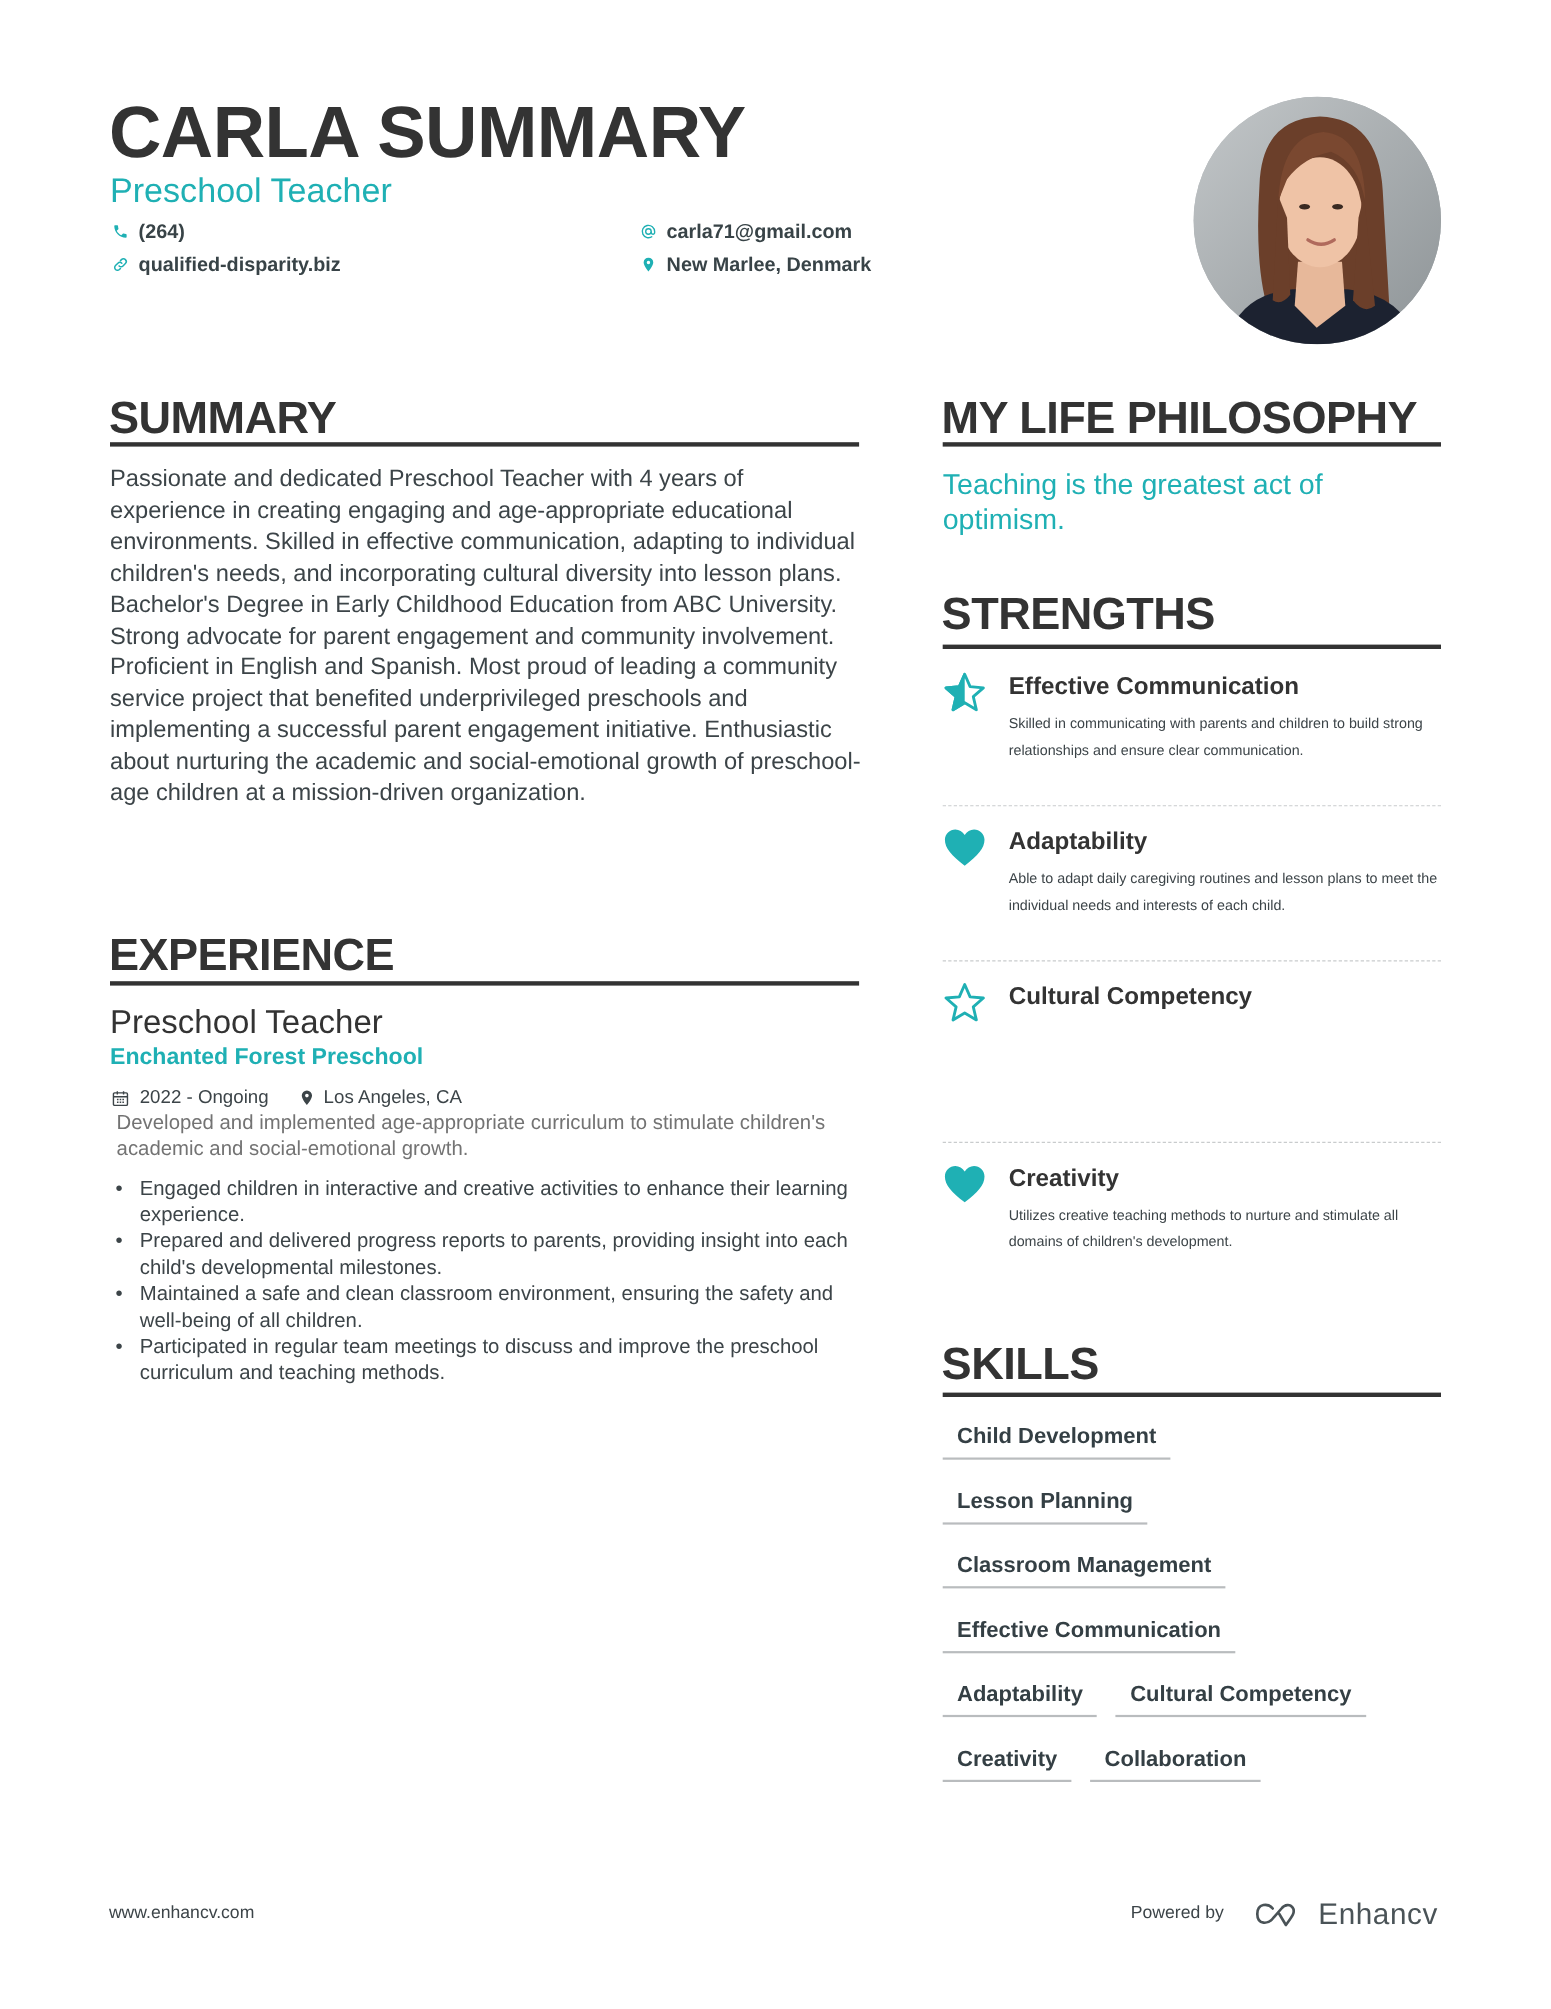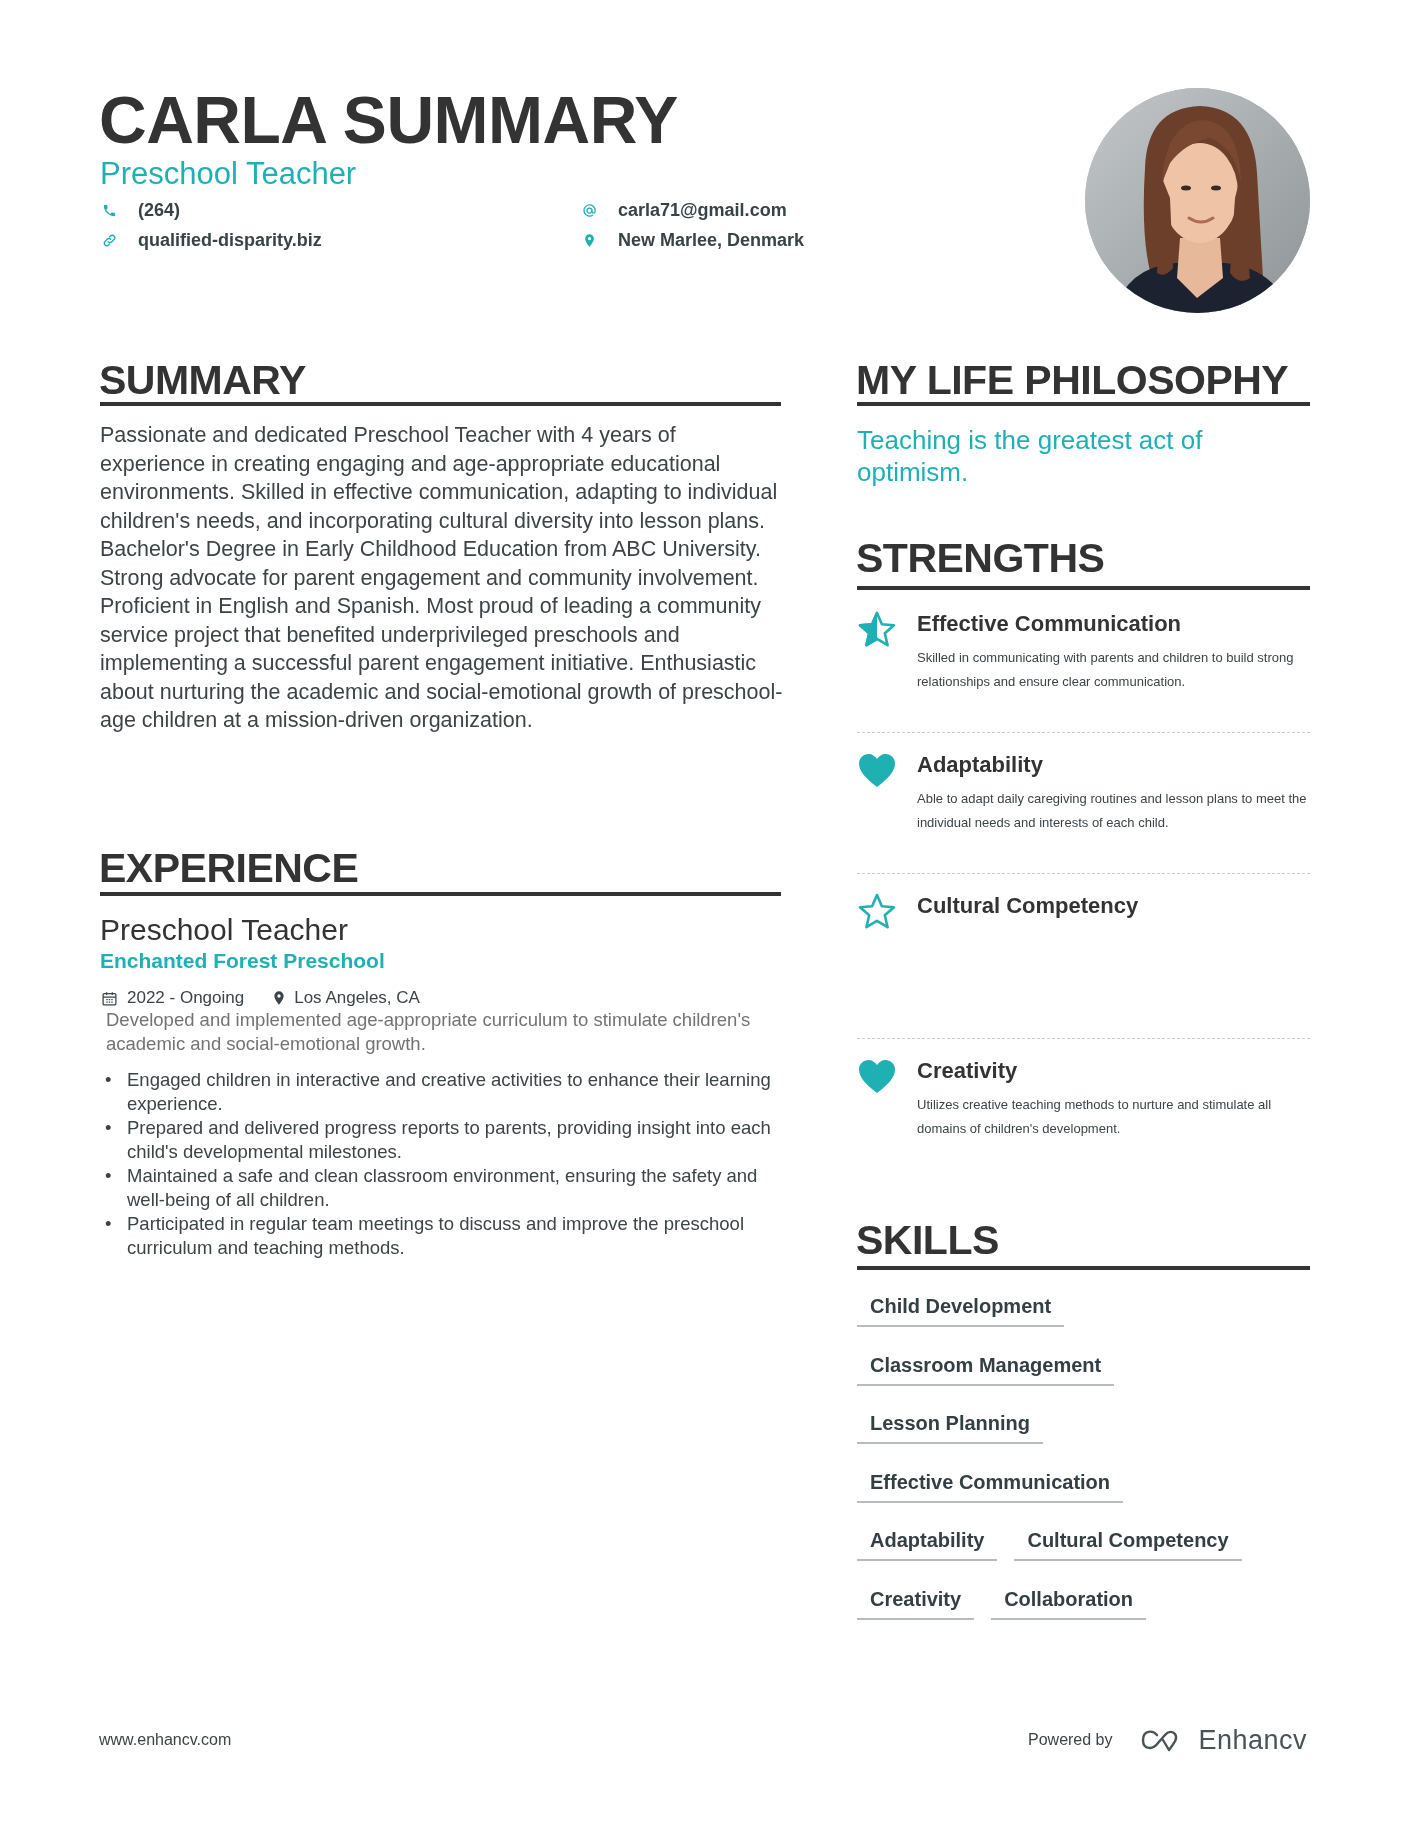--- a/index.html
+++ b/index.html
@@ -4,21 +4,21 @@
 <style>
   * { box-sizing: border-box; margin: 0; padding: 0; }
   html, body { width: 1410px; height: 1826px; background: #ffffff; }
   body { position: relative; font-family: "Liberation Sans", sans-serif; color: #333333; overflow: hidden; }
 
   .abs { position: absolute; }
 
   
   .name { left: 99px; top: 84px; font-size: 66px; font-weight: 700; letter-spacing: -0.5px; color: #333333; line-height: 72px; white-space: nowrap; }
   .role { left: 100px; top: 155px; font-size: 31px; color: #1fb0b4; line-height: 38px; white-space: nowrap; }
-  .contact { display: flex; align-items: center; font-size: 18px; font-weight: 700; color: #384347; line-height: 22px; white-space: nowrap; gap: 12px; }
+  .contact { display: flex; align-items: center; font-size: 18px; font-weight: 700; color: #384347; line-height: 22px; white-space: nowrap; }
   .contact .ic { width: 18px; height: 18px; margin-right: 8px; display: inline-flex; align-items: center; justify-content: center; }
   .contact .ic svg { width: 15px; height: 15px; }
 
   .photo { left: 1085px; top: 88px; width: 225px; height: 225px; border-radius: 50%; overflow: hidden; background: radial-gradient(circle at 30% 35%, #c7cbcd 0%, #a9aeb1 55%, #8f9599 100%); }
 
   
   .sec-title { font-size: 41px; font-weight: 700; color: #333333; line-height: 44px; white-space: nowrap; letter-spacing: -0.5px; }
   .rule { height: 4px; background: #333333; }
 
   .summary-text { left: 100px; top: 421px; width: 690px; font-size: 21.5px; line-height: 28.5px; color: #3c4448; }
@@ -210,24 +210,24 @@
 </div>
 
 <div class="abs sec-title" style="left:856px; top:1218px;">SKILLS</div>
 <div class="abs rule" style="left:857px; top:1266px; width:453px;"></div>
 
 <div class="abs skills">
   <div class="skill-row">
     <span class="skill">Child Development</span>
   </div>
   <div class="skill-row">
+    <span class="skill">Lesson Planning</span>
+  </div>
+  <div class="skill-row">
     <span class="skill">Classroom Management</span>
-  </div>
-  <div class="skill-row">
-    <span class="skill">Lesson Planning</span>
   </div>
   <div class="skill-row">
     <span class="skill">Effective Communication</span>
   </div>
   <div class="skill-row">
     <span class="skill">Adaptability</span>
     <span class="skill">Cultural Competency</span>
   </div>
   <div class="skill-row">
     <span class="skill">Creativity</span>

